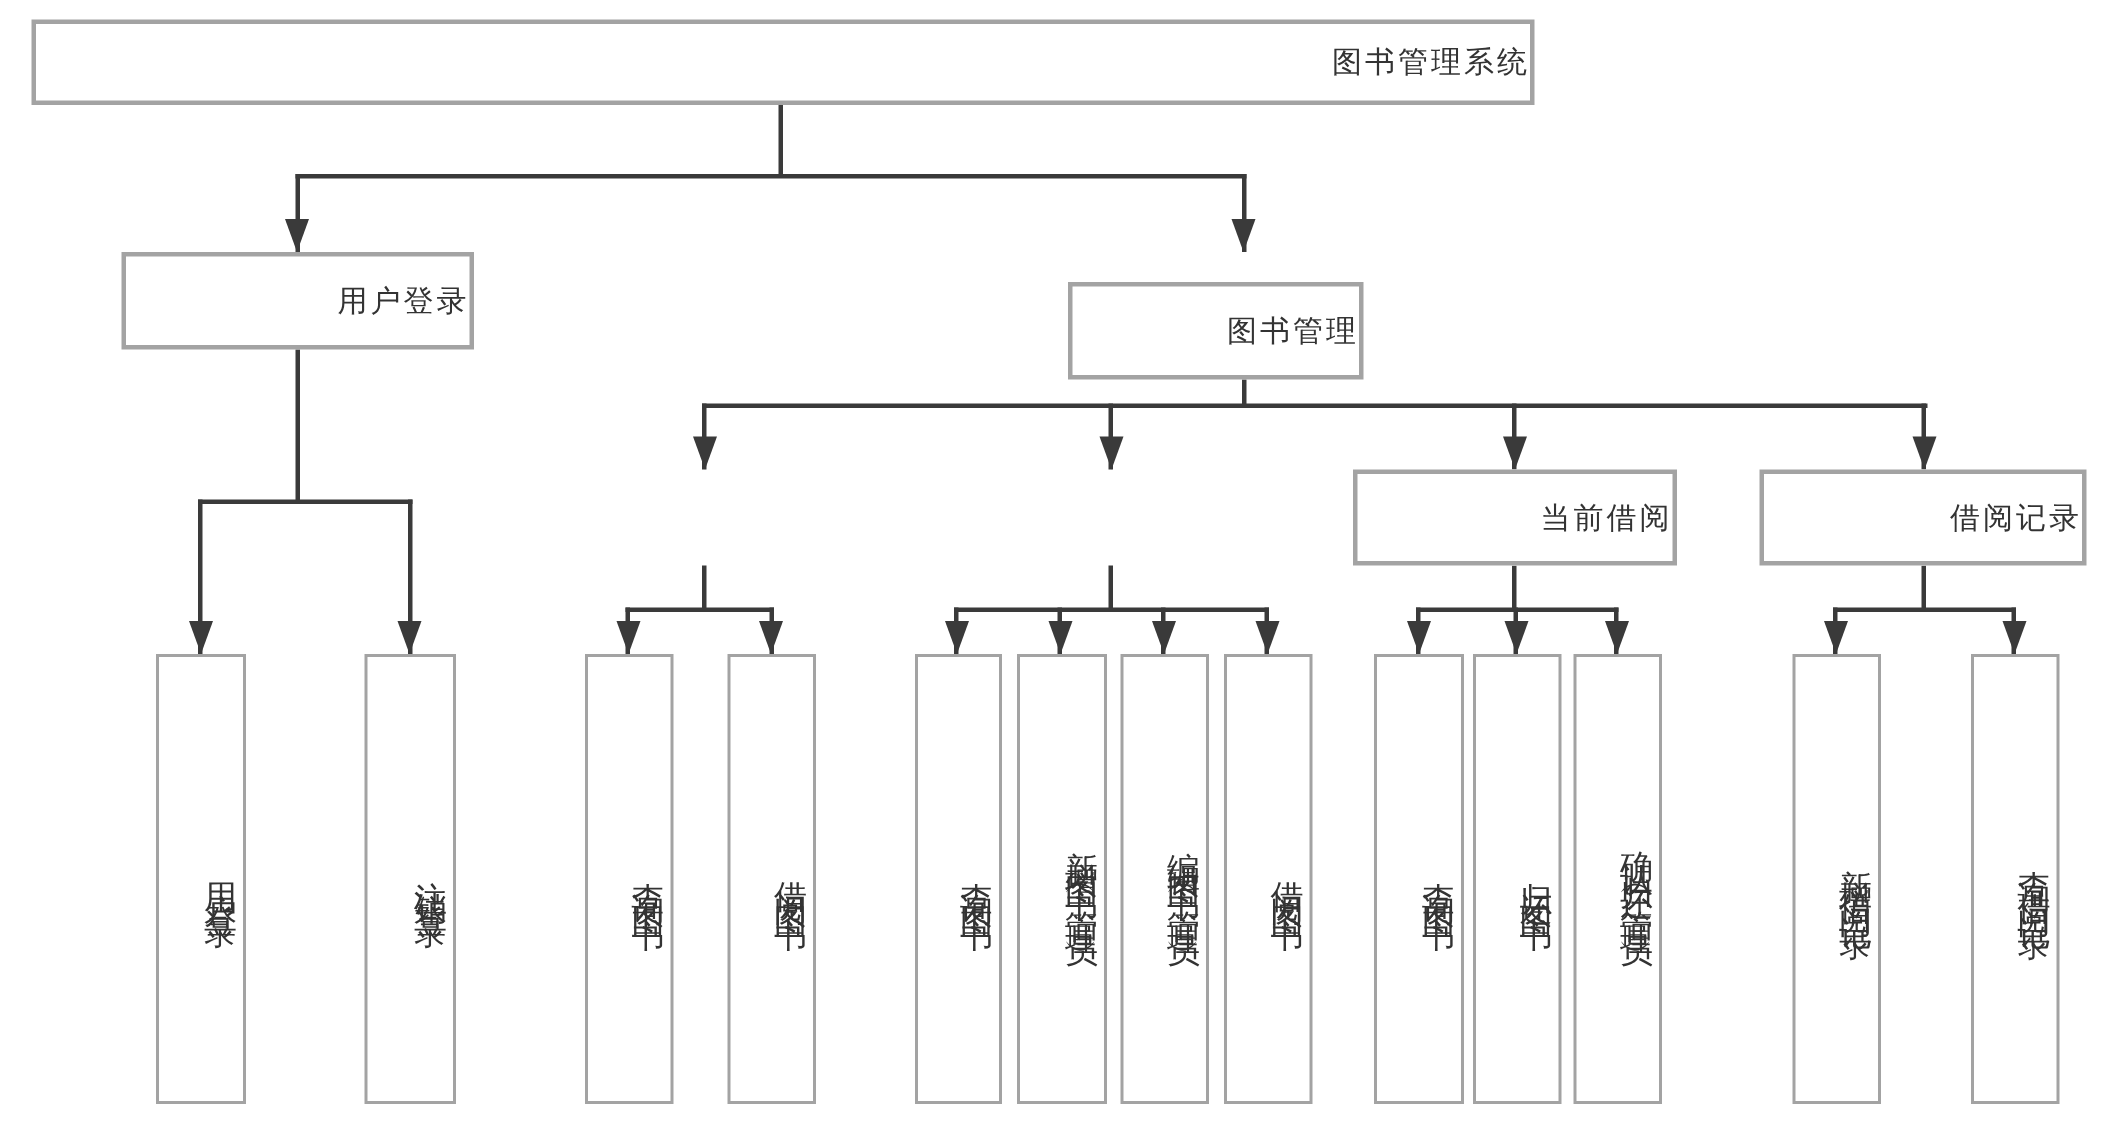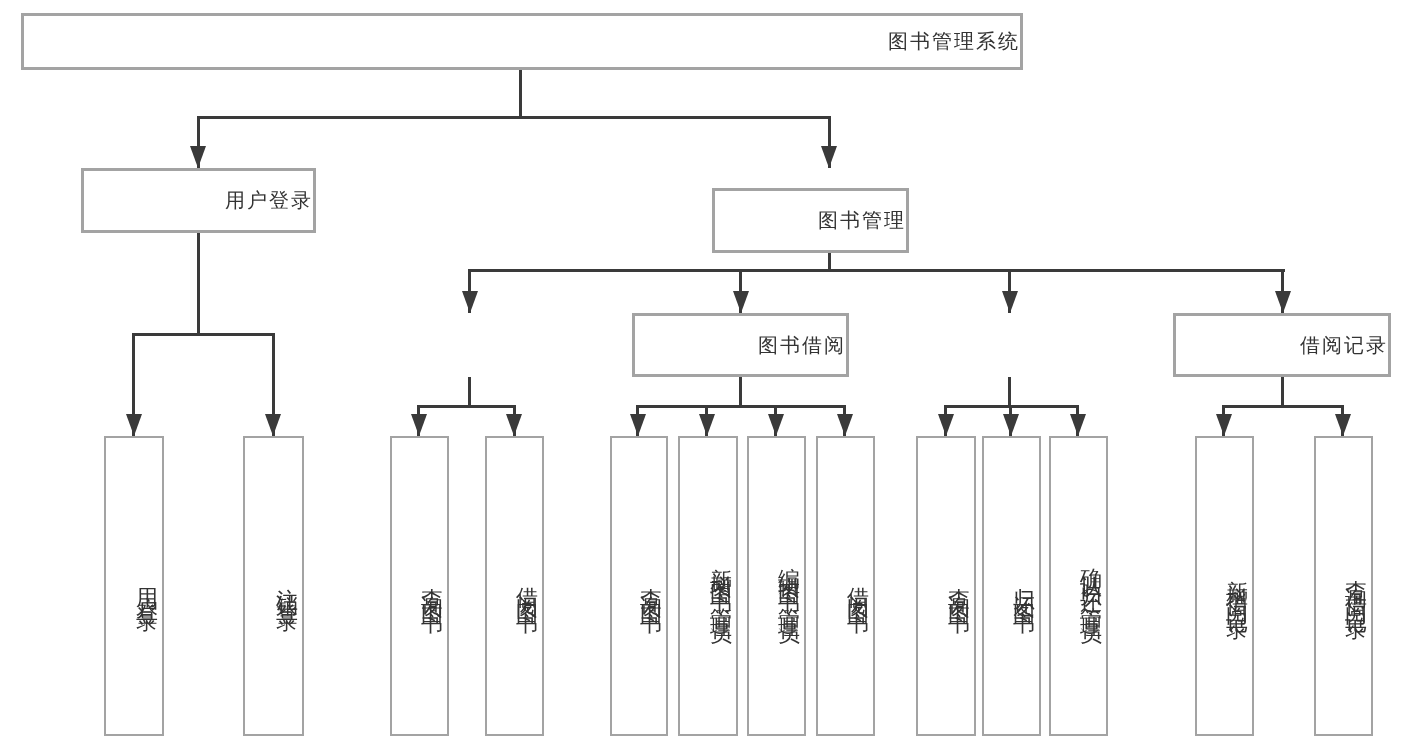--- a/index.html
+++ b/index.html
@@ -100,22 +100,22 @@
     <span class="lbl">图书管理系统</span>
   </div>
 
   <div class="node" style="left:81px;top:168px;width:235px;height:65px;">
     <span class="lbl">用户登录</span>
   </div>
   <div class="node" style="left:712px;top:168px;width:197px;height:65px;margin-top:20px;">
     <span class="lbl">图书管理</span>
   </div>
 
-  <div class="node" style="left:632px;top:313px;width:217px;height:64px;">
-    <span class="lbl">图书借阅</span>
+  <div class="node" style="left:902px;top:313px;width:216px;height:64px;">
+    <span class="lbl">当前借阅</span>
   </div>
   <div class="node" style="left:1173px;top:313px;width:218px;height:64px;">
     <span class="lbl">借阅记录</span>
   </div>
 
   <div class="node leaf" style="left:104px;top:436px;width:60px;height:300px;">
     <span class="lbl">用户登录</span>
   </div>
   <div class="node leaf" style="left:243px;top:436px;width:61px;height:300px;">
     <span class="lbl">注销登录</span>

